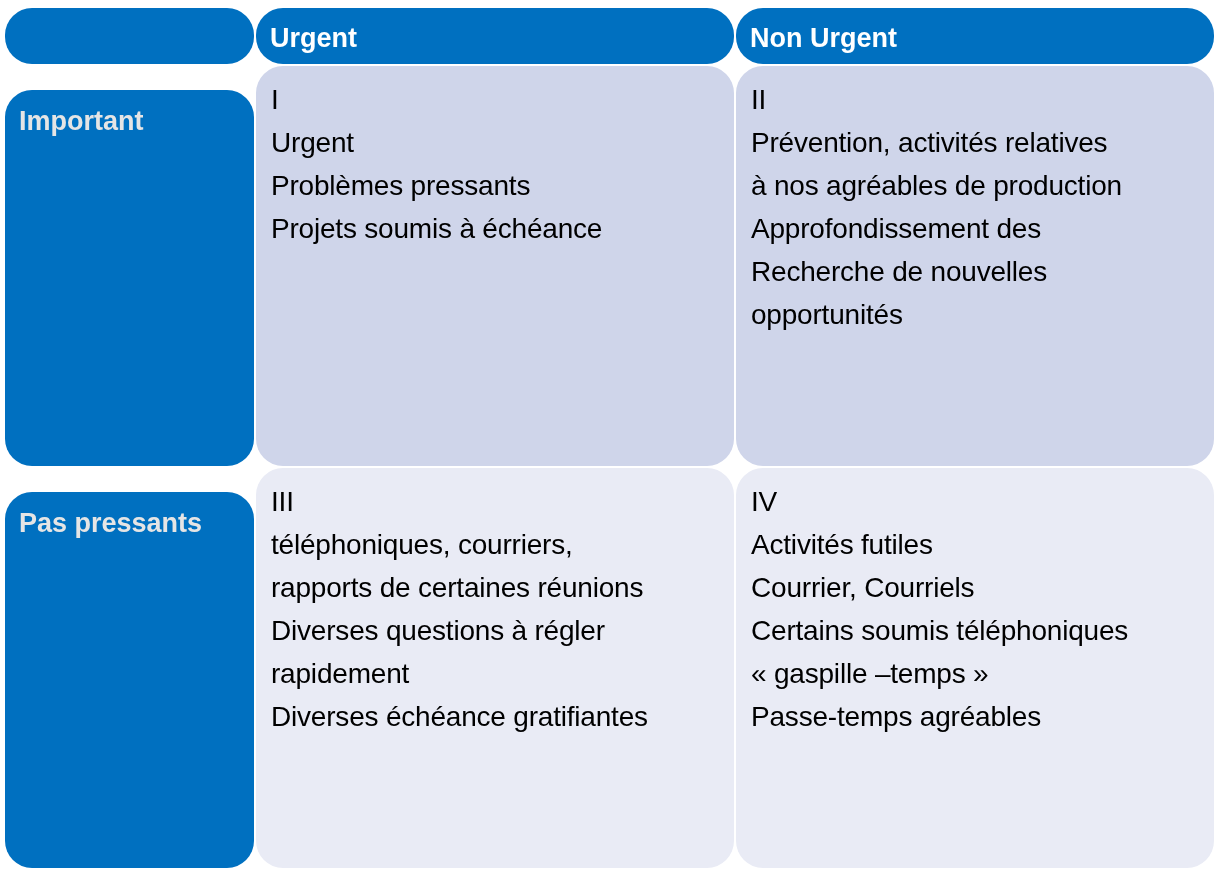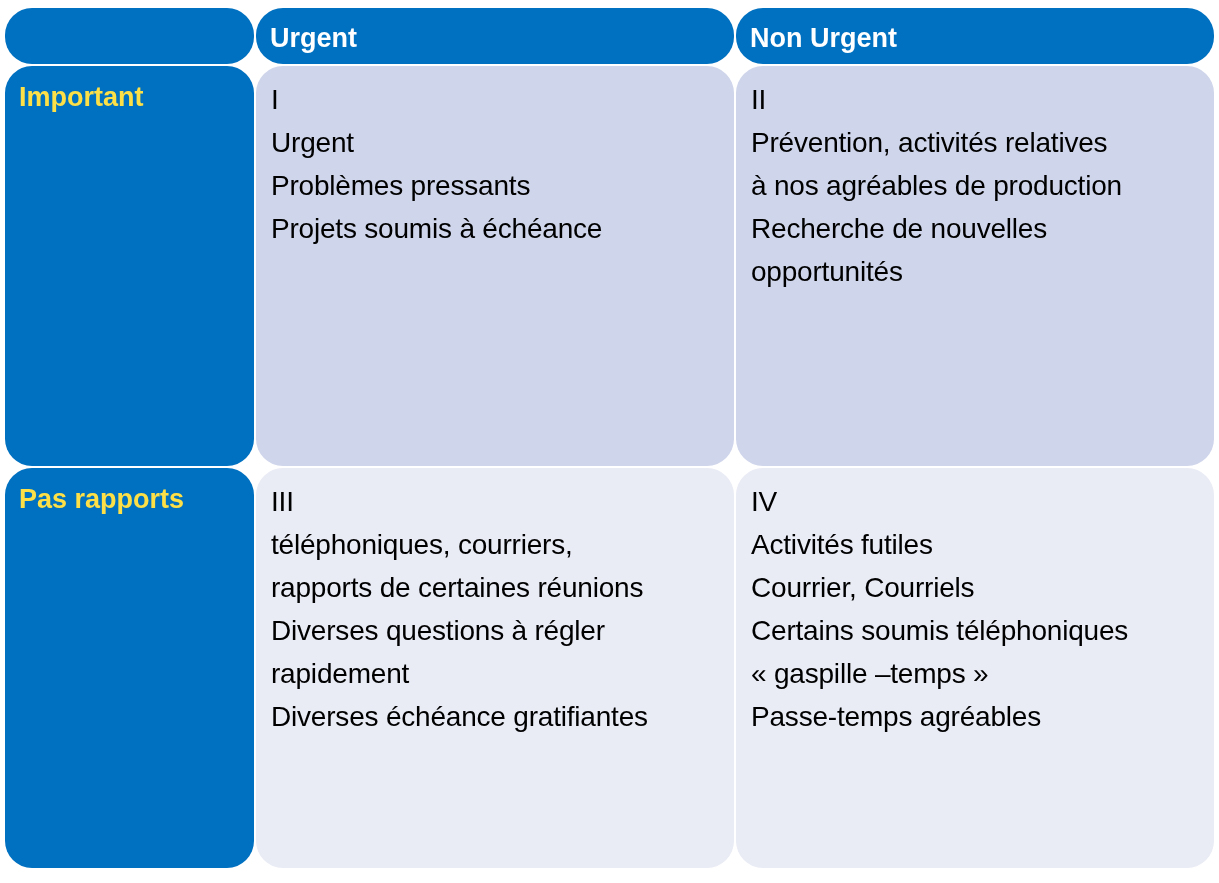--- a/index.html
+++ b/index.html
@@ -35,25 +35,26 @@
     .hdr {
       background: #0070C0;
       color: #ffffff;
       font-weight: bold;
       font-size: 27px;
       padding: 14px 0 0 14px;
       line-height: 32px;
     }
     .rowhdr {
       background: #0070C0;
-      color: #fde047;
+      color: #e5e5e5;
       font-weight: bold;
       font-size: 27px;
       padding: 14px 0 0 14px;
       line-height: 34px;
+      margin-top: 24px;
     }
     .body1 {
       background: #CFD5EA;
     }
     .body2 {
       background: #E9EBF5;
     }
     .content {
       padding: 12px 0 0 15px;
       color: #000000;
@@ -82,26 +83,27 @@
       <span class="line">Urgent</span>
       <span class="line">Problèmes pressants</span>
       <span class="line">Projets soumis à échéance</span>
     </div>
   </div>
   <div class="cell body1">
     <div class="content">
       <span class="line">II</span>
       <span class="line">Prévention, activités relatives</span>
       <span class="line">à nos agréables de production</span>
+      <span class="line">Approfondissement des</span>
       <span class="line">Recherche de nouvelles</span>
       <span class="line">opportunités</span>
     </div>
   </div>
 
-  <div class="cell rowhdr">Pas rapports</div>
+  <div class="cell rowhdr">Pas pressants</div>
   <div class="cell body2">
     <div class="content">
       <span class="line">III</span>
       <span class="line">téléphoniques, courriers,</span>
       <span class="line">rapports de certaines réunions</span>
       <span class="line">Diverses questions à régler</span>
       <span class="line">rapidement</span>
       <span class="line">Diverses échéance gratifiantes</span>
     </div>
   </div>

